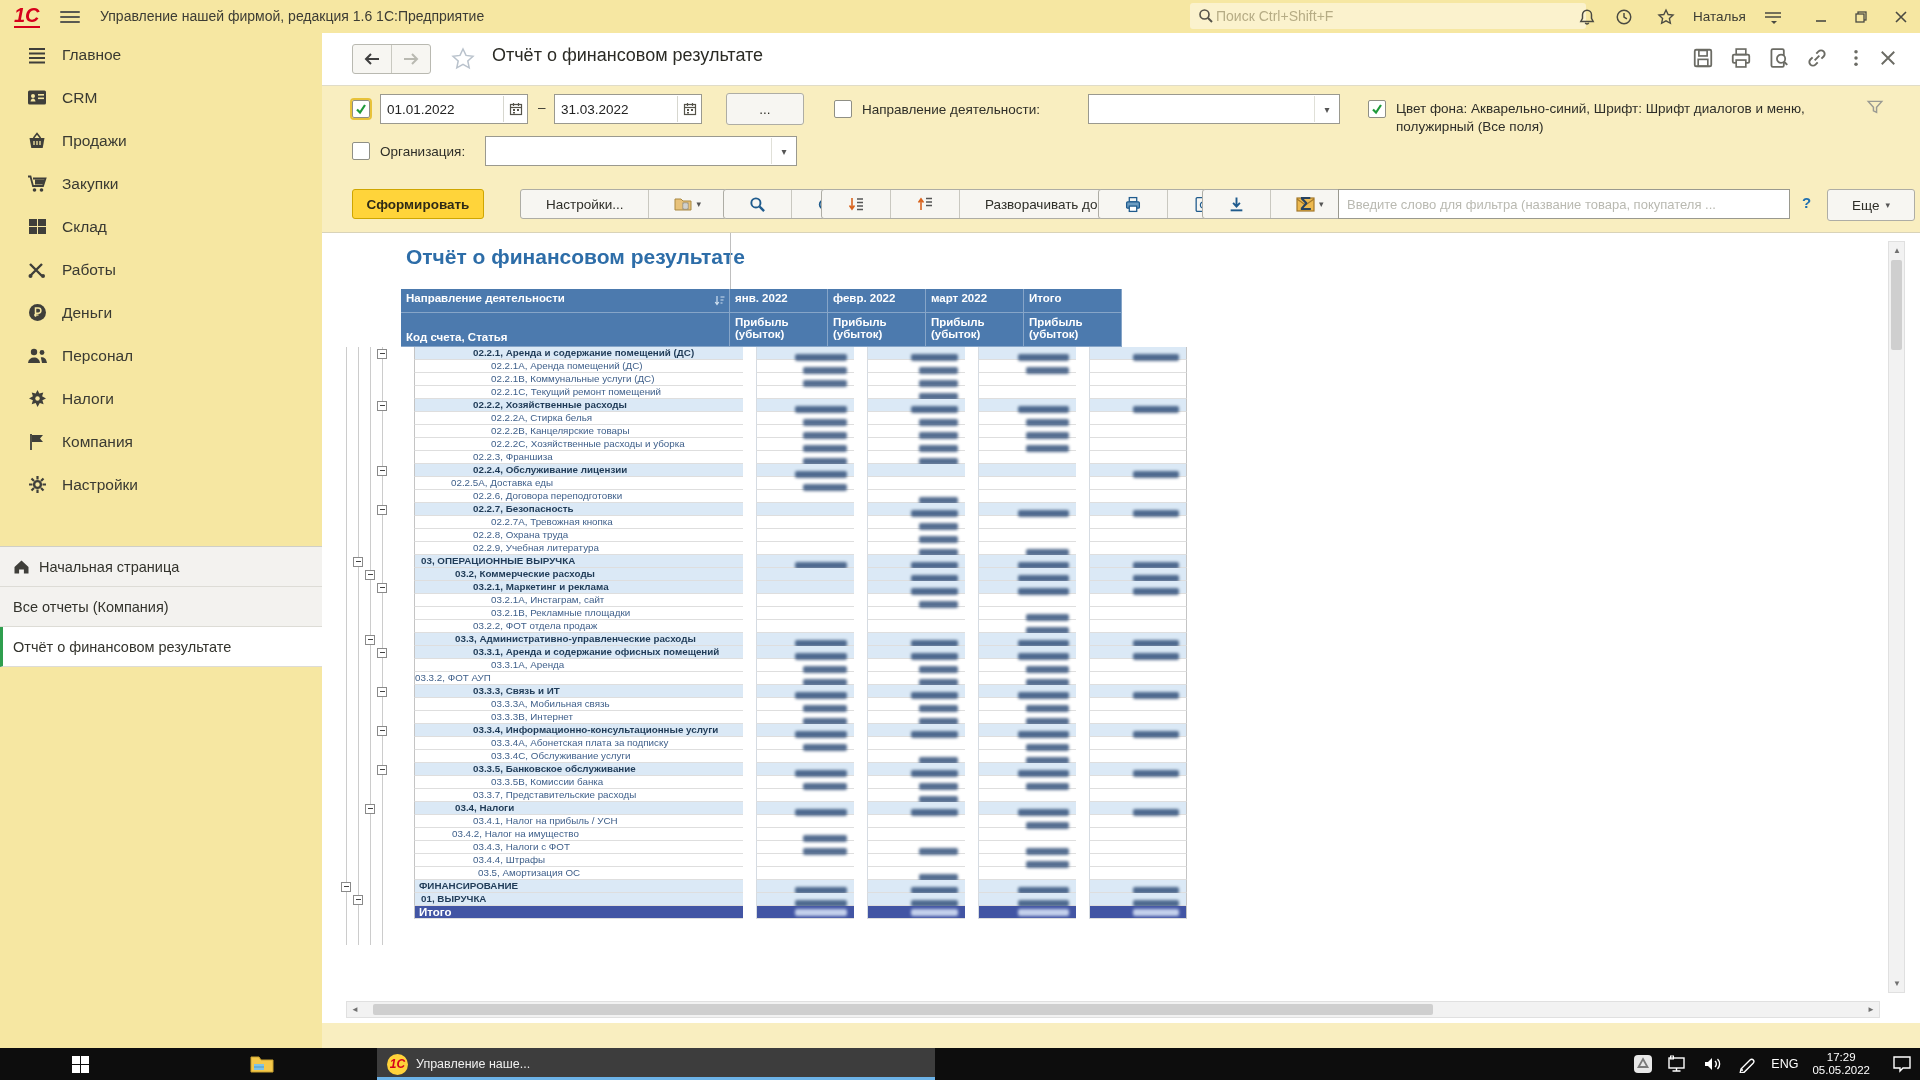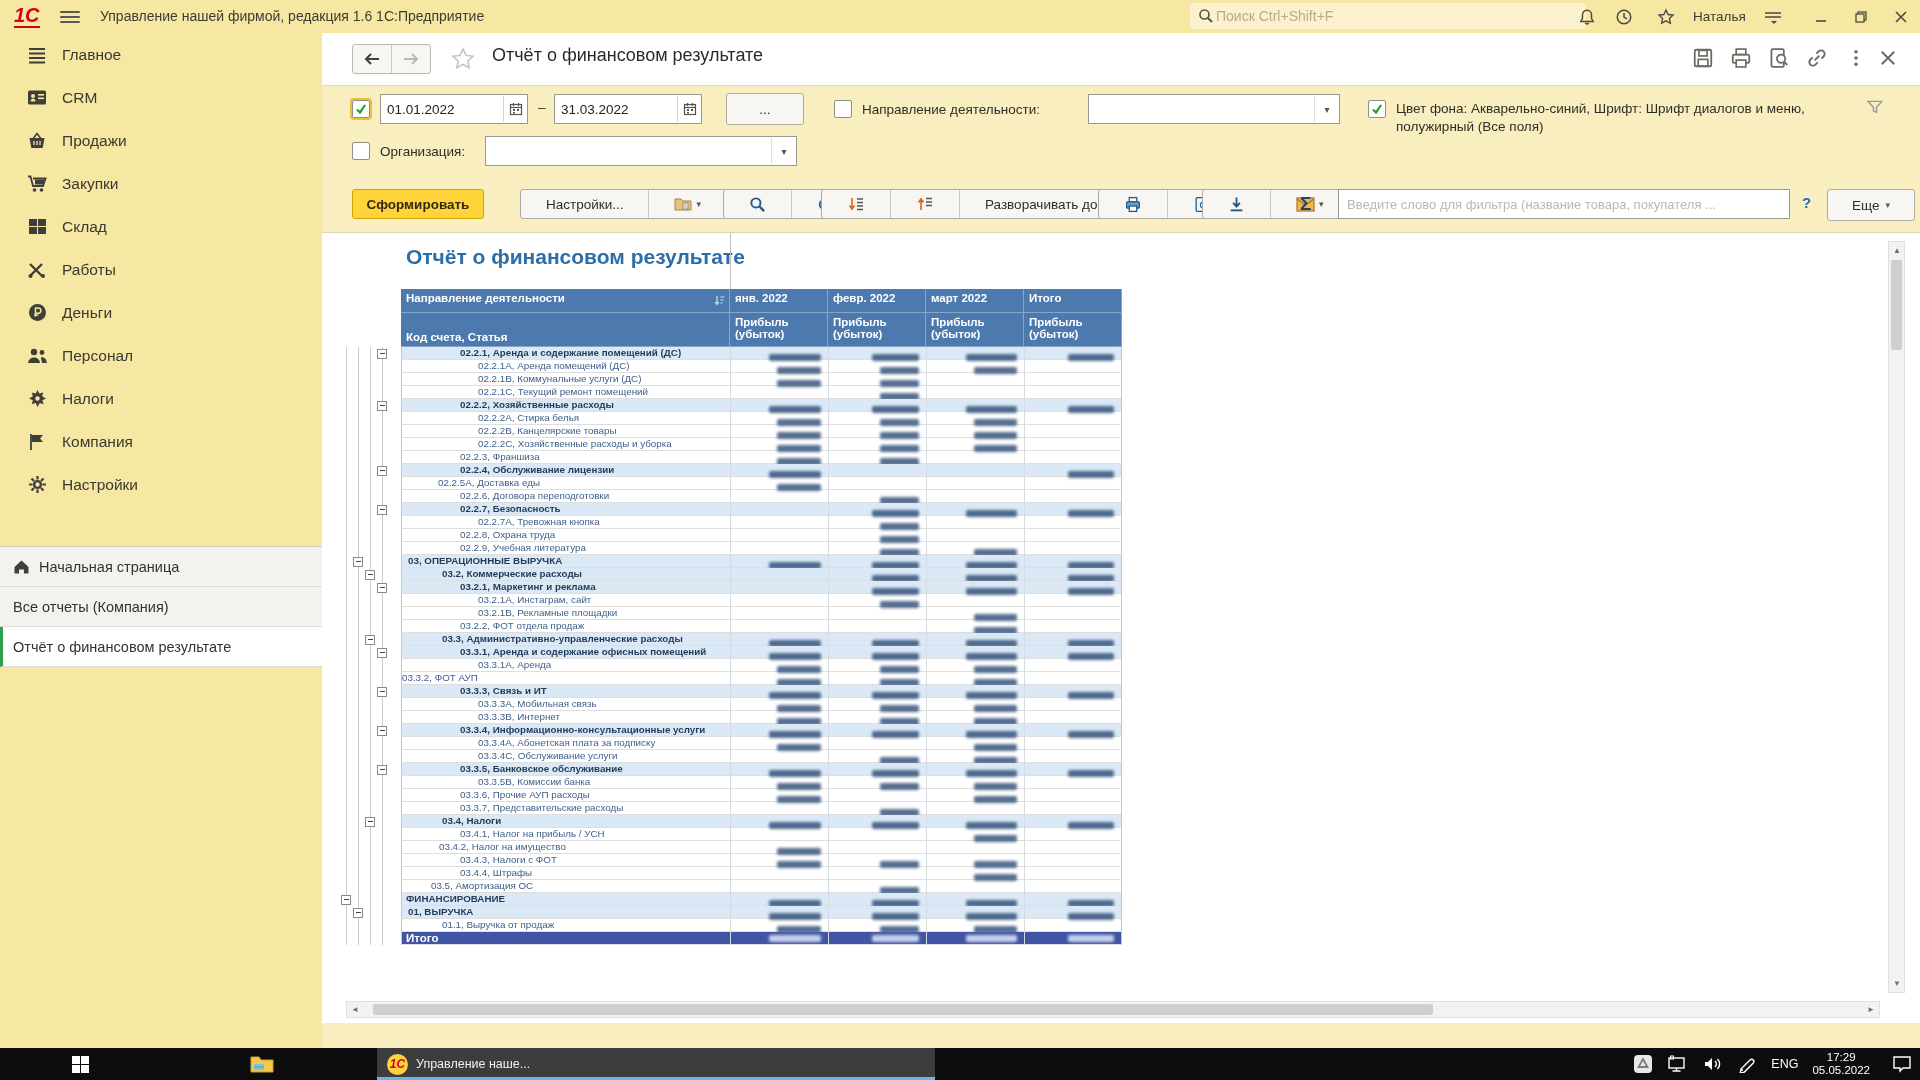--- a/index.html
+++ b/index.html
@@ -56,21 +56,21 @@
   .filter-input input{border:none;outline:none;width:100%;font-size:13px;color:#333;padding:0 8px;font-family:inherit;}
   .filter-input input::placeholder{color:#b9b9b1;}
   
   .canvas{position:absolute;left:0;top:199px;width:1598px;height:790px;background:#fff;border-top:1px solid #d9d3b8;}
   .sheet-title{position:absolute;left:84px;top:12px;font-size:21px;font-weight:bold;color:#2d6da8;}
   .vline-top{position:absolute;left:408px;top:0;width:1px;height:56px;background:#bfbfbf;}
   .thead{position:absolute;left:79px;top:56px;width:721px;}
   .th-row{display:flex;}
   .th-cell{box-sizing:border-box;background:#4c7aae;color:#fff;font-size:11.5px;font-weight:bold;border-right:1px solid #86a5c8;border-bottom:1px solid #86a5c8;padding:3px 5px;position:relative;}
   .rows{position:absolute;left:24px;top:114px;width:776px;}
-  .trow{display:flex;height:13px;position:relative;}
+  .trow{display:flex;height:13px;position:relative;gap:13px;}
   .gut{width:55px;position:relative;flex:none;}
   .expbox{position:absolute;top:1.5px;width:10px;height:10px;background:#fff;border:1px solid #8a8a8a;box-sizing:border-box;cursor:pointer;}
   .expbox:after{content:"";position:absolute;left:1.5px;top:3.5px;width:5px;height:1px;background:#444;}
   .lab{width:329px;flex:none;box-sizing:border-box;border-left:1px solid #c4c4c4;border-bottom:1px solid #dedede;font-size:9.8px;line-height:12px;color:#3e5f8a;white-space:nowrap;overflow:hidden;}
   .cell{width:98px;flex:none;box-sizing:border-box;border-left:1px solid #d5dbe2;border-bottom:1px solid #dedede;text-align:right;padding-right:7px;}
   .trow .cell:last-child{border-right:1px solid #c4c4c4;}
   .trow.group .lab,.trow.group .cell{background:#dbe9f6;color:#1f3b57;font-weight:bold;}
   .trow.total .lab,.trow.total .cell{background:#4255a4;color:#fff;font-weight:bold;font-size:11.5px;line-height:13px;}
   .blob{display:inline-block;height:7px;border-radius:2px;background:#2b4a75;opacity:.8;filter:blur(1.8px);margin-top:3px;}
   .trow.total .blob{background:#ccd8f0;opacity:.95;}
@@ -826,28 +826,20 @@
         <div class="trow leaf">
           <div class="gut"></div>
           <div class="lab" style="padding-left:76px;">03.3.5В, Комиссии банка</div>
           <div class="cell"><span class="blob" style="width:44px;"></span></div>
           <div class="cell"><span class="blob" style="width:39px;"></span></div>
           <div class="cell"><span class="blob" style="width:43px;"></span></div>
           <div class="cell"></div>
         </div>
         <div class="trow leaf">
           <div class="gut"></div>
-          <div class="lab" style="padding-left:58px;">03.3.6, Прочие АУП расходы</div>
-          <div class="cell"><span class="blob" style="width:44px;"></span></div>
-          <div class="cell"></div>
-          <div class="cell"><span class="blob" style="width:43px;"></span></div>
-          <div class="cell"></div>
-        </div>
-        <div class="trow leaf">
-          <div class="gut"></div>
           <div class="lab" style="padding-left:58px;">03.3.7, Представительские расходы</div>
           <div class="cell"></div>
           <div class="cell"><span class="blob" style="width:39px;"></span></div>
           <div class="cell"></div>
           <div class="cell"></div>
         </div>
         <div class="trow group">
           <div class="gut">
             <span class="expbox" style="left:19px;"></span>
           </div>
@@ -884,21 +876,21 @@
         <div class="trow leaf">
           <div class="gut"></div>
           <div class="lab" style="padding-left:58px;">03.4.4, Штрафы</div>
           <div class="cell"></div>
           <div class="cell"></div>
           <div class="cell"><span class="blob" style="width:43px;"></span></div>
           <div class="cell"></div>
         </div>
         <div class="trow leaf">
           <div class="gut"></div>
-          <div class="lab" style="padding-left:29px;">03.5, Амортизация ОС</div>
+          <div class="lab" style="padding-left:63px;">03.5, Амортизация ОС</div>
           <div class="cell"></div>
           <div class="cell"><span class="blob" style="width:39px;"></span></div>
           <div class="cell"></div>
           <div class="cell"></div>
         </div>
         <div class="trow group">
           <div class="gut">
             <span class="expbox" style="left:-5px;"></span>
           </div>
           <div class="lab" style="padding-left:4px;">ФИНАНСИРОВАНИЕ</div>
@@ -909,28 +901,20 @@
         </div>
         <div class="trow group">
           <div class="gut">
             <span class="expbox" style="left:7px;"></span>
           </div>
           <div class="lab" style="padding-left:6px;">01, ВЫРУЧКА</div>
           <div class="cell"><span class="blob" style="width:52px;"></span></div>
           <div class="cell"><span class="blob" style="width:47px;"></span></div>
           <div class="cell"><span class="blob" style="width:51px;"></span></div>
           <div class="cell"><span class="blob" style="width:46px;"></span></div>
-        </div>
-        <div class="trow leaf">
-          <div class="gut"></div>
-          <div class="lab" style="padding-left:40px;">01.1, Выручка от продаж</div>
-          <div class="cell"><span class="blob" style="width:44px;"></span></div>
-          <div class="cell"><span class="blob" style="width:39px;"></span></div>
-          <div class="cell"><span class="blob" style="width:43px;"></span></div>
-          <div class="cell"></div>
         </div>
         <div class="trow total">
           <div class="gut"></div>
           <div class="lab" style="padding-left:4px;">Итого</div>
           <div class="cell"><span class="blob" style="width:52px;"></span></div>
           <div class="cell"><span class="blob" style="width:47px;"></span></div>
           <div class="cell"><span class="blob" style="width:51px;"></span></div>
           <div class="cell"><span class="blob" style="width:46px;"></span></div>
         </div>
       </div>

